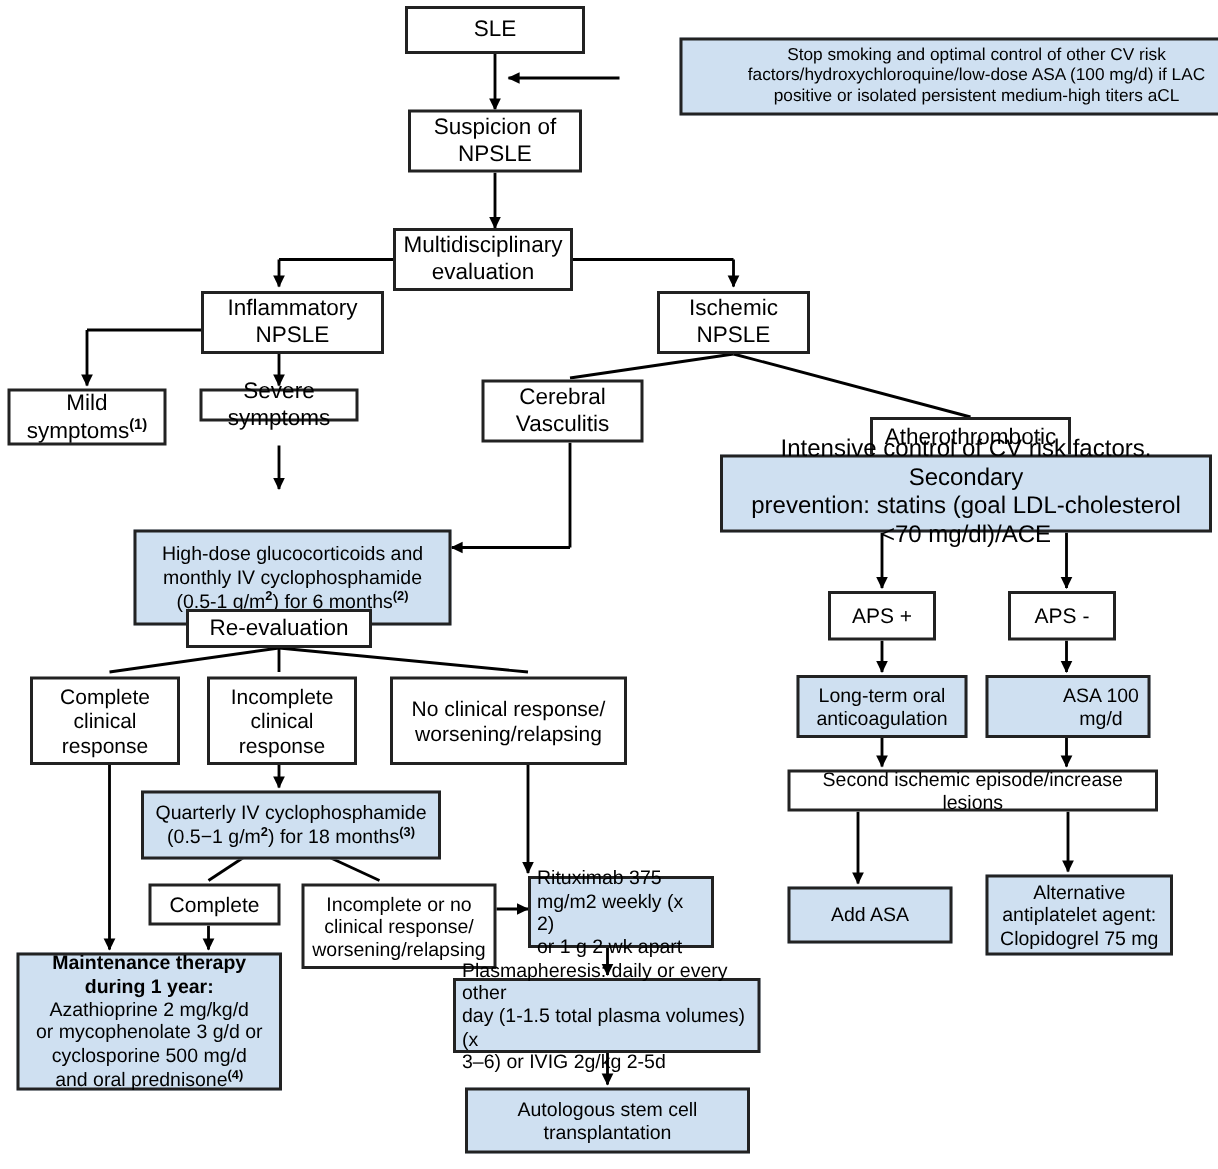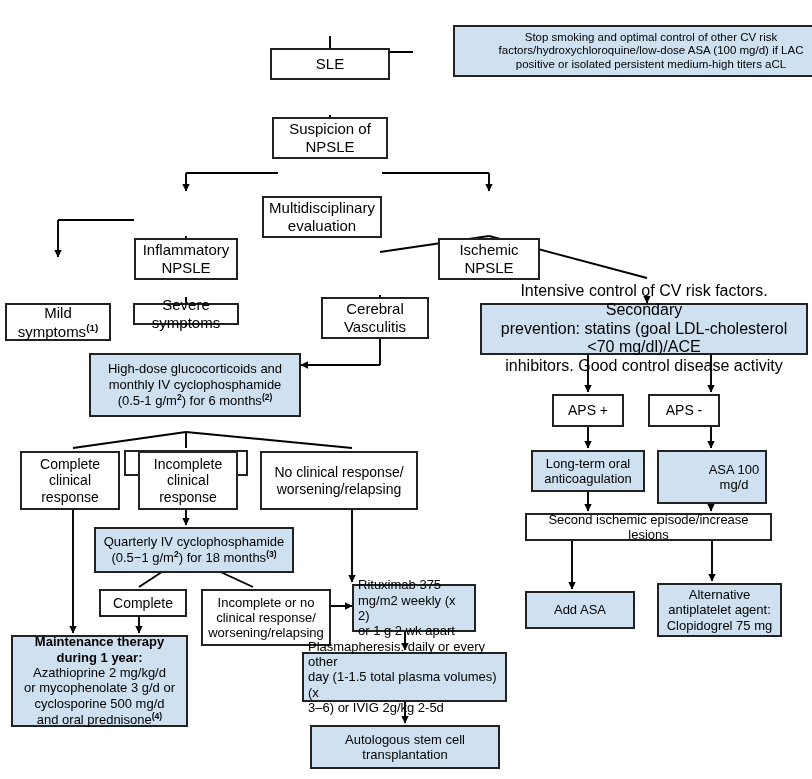--- a/index.html
+++ b/index.html
@@ -4,21 +4,21 @@
 <style>
   html,body{margin:0;padding:0;background:#ffffff;}
   body{font-family:"Liberation Sans","DejaVu Sans",sans-serif;}
   #canvas{position:relative;width:812px;height:779px;overflow:hidden;background:#fff;}
   svg#edges{position:absolute;left:0;top:0;width:812px;height:779px;pointer-events:none;}
   .node{position:absolute;box-sizing:border-box;border:2px solid #222;
         display:flex;align-items:center;justify-content:center;text-align:center;
         background:#ffffff;color:#000;line-height:1.18;}
   .node.blue{background:#cfe0f1;}
   .node .txt{display:block;padding:1px 4px;}
-  .fs15{font-size:15px;margin-top:44px;}
+  .fs15{font-size:15px;}
   .fs14{font-size:14px;}
   .fs13{font-size:13px;}
   .fs12{font-size:16px;}
   .fs11{font-size:11.5px;}
   .bold{font-weight:bold;}
   sup{font-size:0.66em;font-weight:bold;vertical-align:super;}
 </style>
 </head>
 <body>
 
@@ -118,21 +118,21 @@
     </span>
   </div>
 
   <div class="node fs15" style="left:262px;top:152px;width:120px;height:42px;">
     <span class="txt">
       <span>Multidisciplinary</span><br>
       <span>evaluation</span>
     </span>
   </div>
 
-  <div class="node fs15" style="left:134px;top:194px;width:104px;height:42px;">
+  <div class="node fs15" style="left:134px;top:194px;width:122px;height:42px;">
     <span class="txt">
       <span>Inflammatory</span><br>
       <span>NPSLE</span>
     </span>
   </div>
 
   <div class="node fs15" style="left:438px;top:194px;width:102px;height:42px;">
     <span class="txt">
       <span>Ischemic</span><br>
       <span>NPSLE</span>
@@ -169,33 +169,32 @@
       <span>High-dose glucocorticoids and</span><br>
       <span>monthly IV cyclophosphamide</span><br>
       <span>(0.5-1 g/m</span><sup>2</sup><span>) for 6 months</span><sup>(2)</sup>
     </span>
   </div>
 
   <div class="node blue fs12" style="left:480px;top:303px;width:328px;height:52px;">
     <span class="txt">
       <span>Intensive control of CV risk factors. Secondary</span><br>
       <span>prevention: statins (goal LDL-cholesterol &lt;70 mg/dl)/ACE</span><br>
-      <span>inhibitors. Good control disease activity</span>
     </span>
   </div>
 
   <div class="node fs15" style="left:124px;top:406px;width:124px;height:26px;">
     <span class="txt">Re-evaluation</span>
   </div>
 
   <div class="node fs14" style="left:552px;top:394px;width:72px;height:33px;">
     <span class="txt">APS +</span>
   </div>
 
-  <div class="node fs14" style="left:648px;top:394px;width:72px;height:33px;">
+  <div class="node fs14" style="left:672px;top:394px;width:72px;height:33px;">
     <span class="txt">APS -</span>
   </div>
 
   <div class="node fs14" style="left:20px;top:451px;width:100px;height:59px;">
     <span class="txt">
       <span>Complete</span><br>
       <span>clinical</span><br>
       <span>response</span>
     </span>
   </div>
@@ -215,21 +214,21 @@
     </span>
   </div>
 
   <div class="node blue fs13" style="left:531px;top:450px;width:114px;height:42px;">
     <span class="txt">
       <span>Long-term oral</span><br>
       <span>anticoagulation</span>
     </span>
   </div>
 
-  <div class="node blue fs13" style="left:657px;top:450px;width:110px;height:54px;padding-left:44px;">
+  <div class="node blue fs13" style="left:657px;top:450px;width:110px;height:42px;padding-left:44px;">
     <span class="txt">ASA 100 mg/d</span>
   </div>
 
   <div class="node blue fs13" style="left:94px;top:527px;width:200px;height:46px;">
     <span class="txt">
       <span>Quarterly IV cyclophosphamide</span><br>
       <span>(0.5−1 g/m</span><sup>2</sup><span>) for 18 months</span><sup>(3)</sup>
     </span>
   </div>
 

